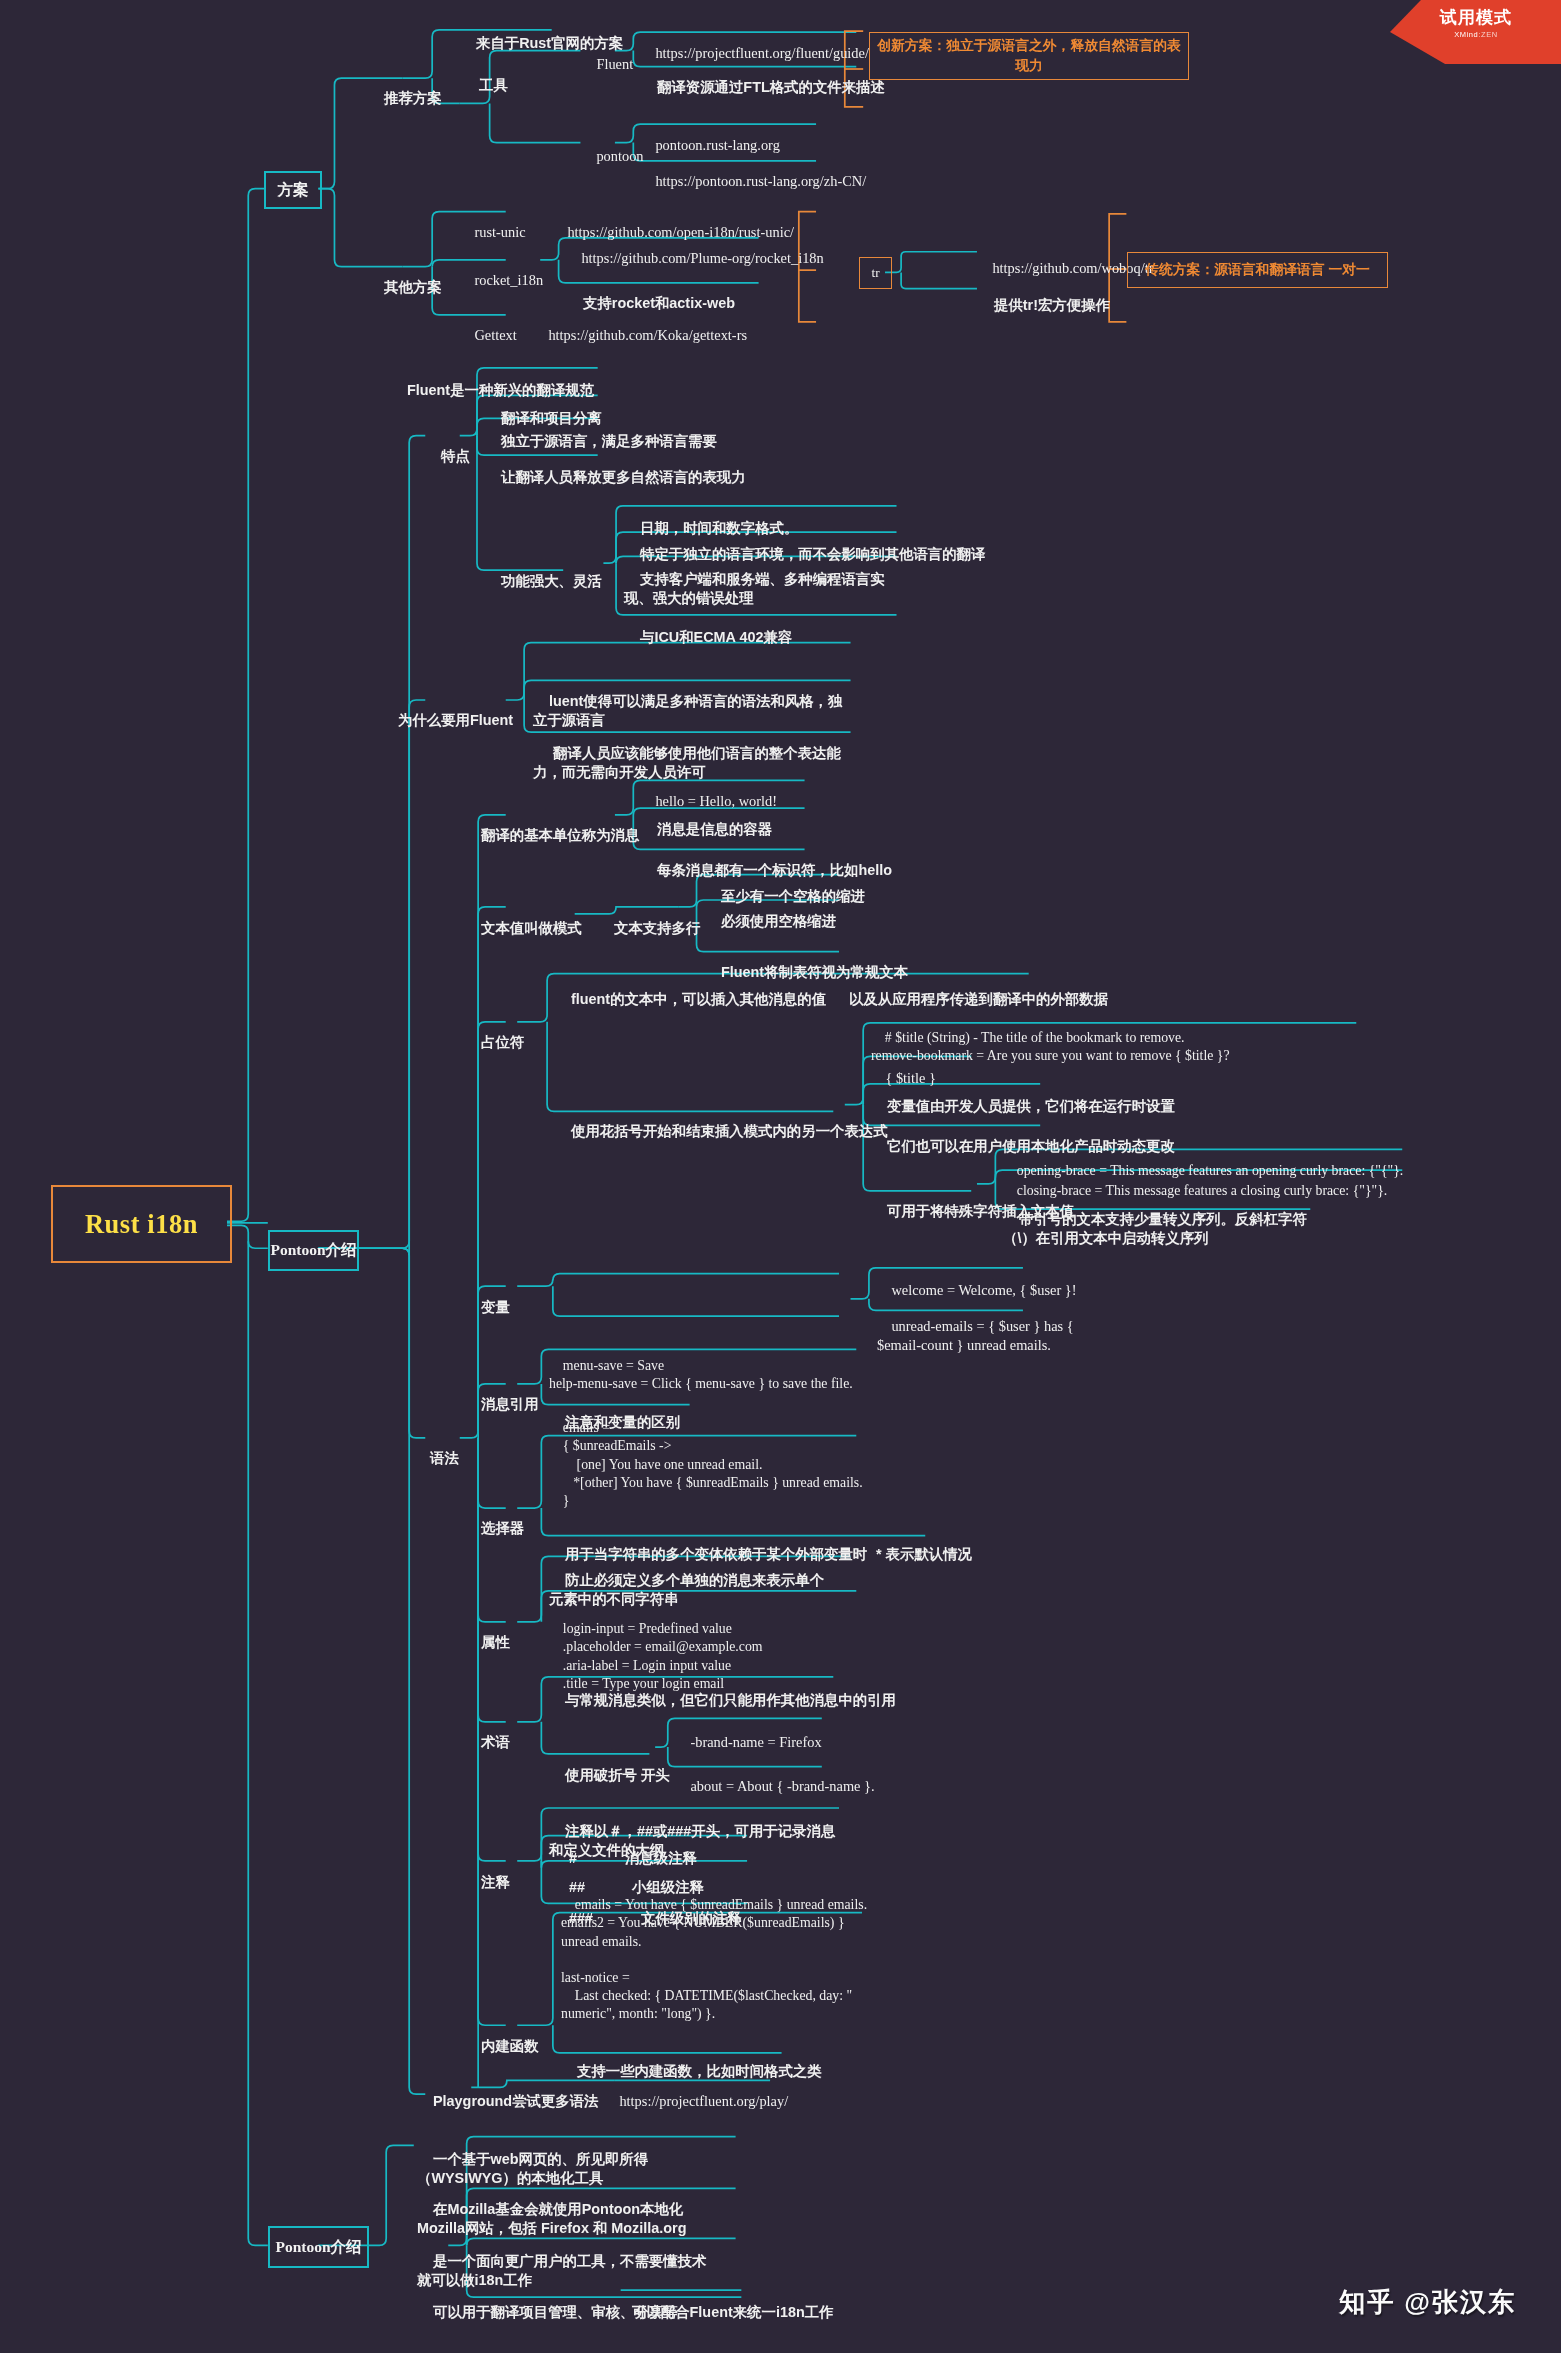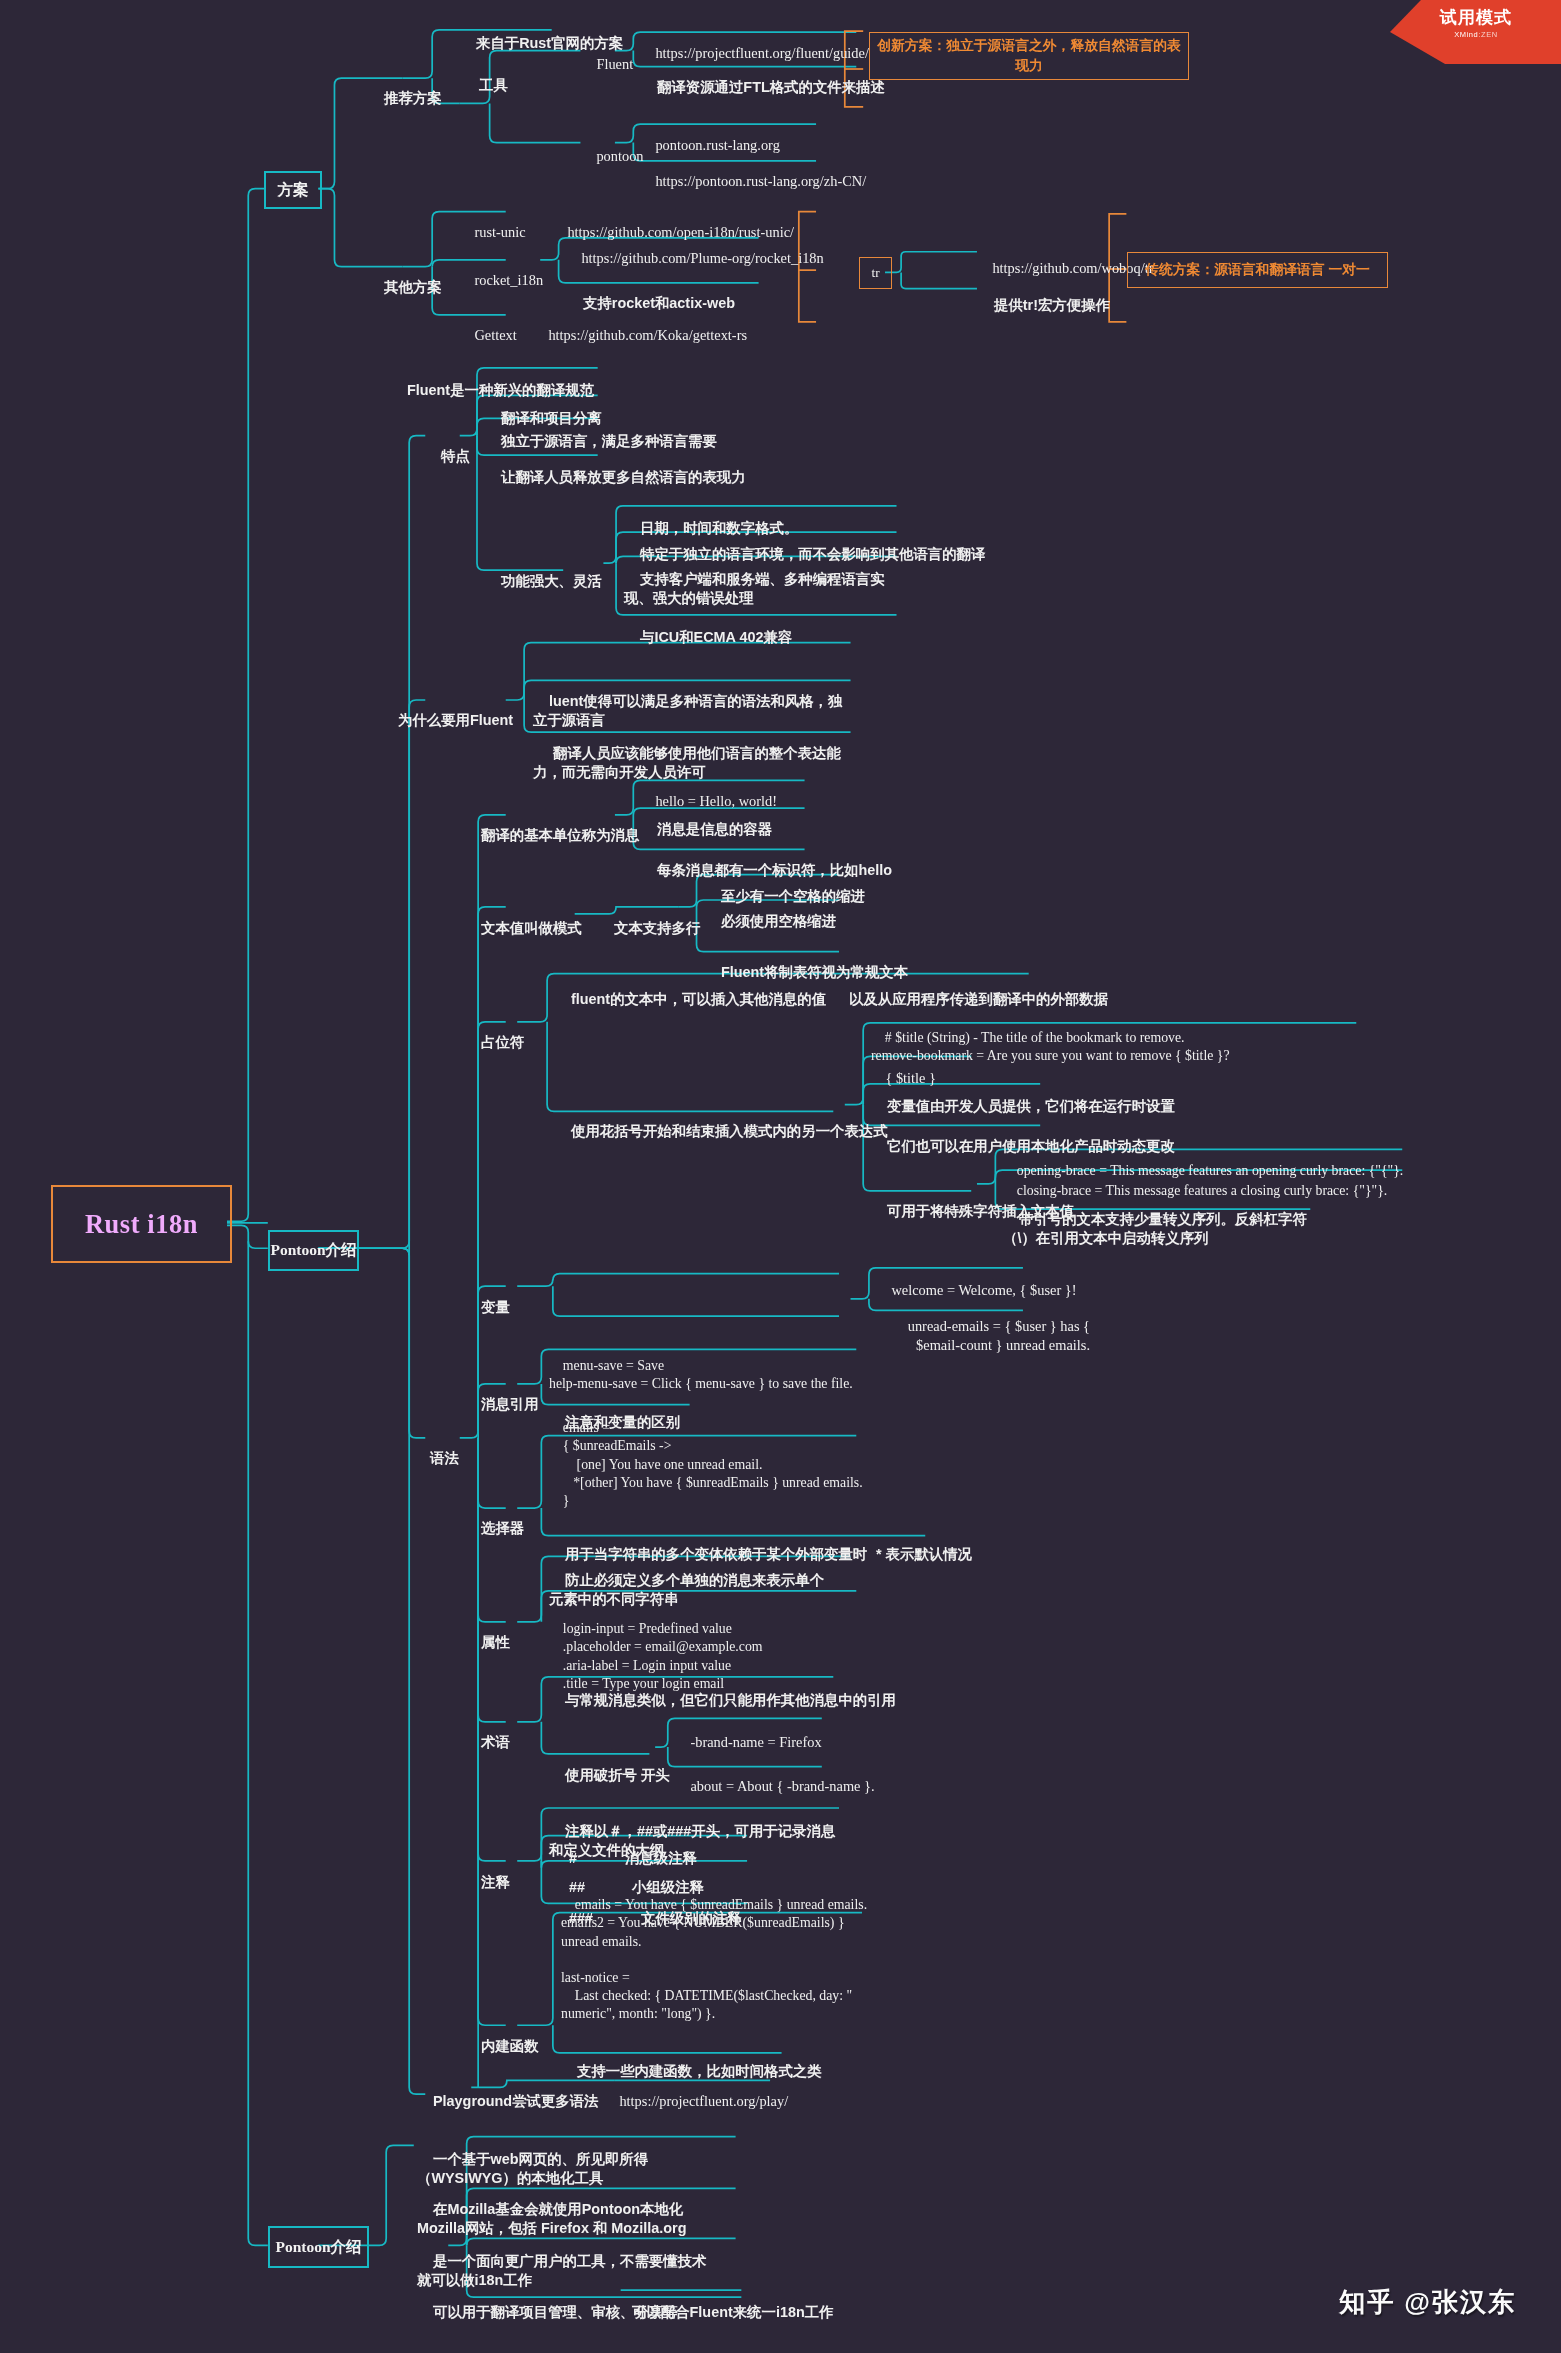--- a/index.html
+++ b/index.html
@@ -9,21 +9,21 @@
     width:1562px;height:2354px;position:relative;overflow:hidden;
   }
   .stage{position:absolute;left:0;top:0;width:1562px;height:2354px;}
   svg.wires{position:absolute;left:0;top:0;width:1562px;height:2354px;pointer-events:none;}
   .node{position:absolute;line-height:1.32;white-space:pre-wrap;}
   .t{font-size:14.4px;color:#f0f0f0;}
   .t.cn{font-family:"Liberation Sans","DejaVu Sans",sans-serif;font-weight:600;}
   .t.sm{font-size:13.8px;}
   .root{
     position:absolute;border:2.3px solid #e8883a;background:transparent;
-    color:#f0abfc;font-size:26.4px;font-weight:bold;letter-spacing:0.6px;
+    color:#fde047;font-size:26.4px;font-weight:bold;letter-spacing:0.6px;
     display:flex;align-items:center;justify-content:center;
     font-family:"Liberation Serif","DejaVu Serif",serif;
   }
   .mainbox{
     position:absolute;border:2.3px solid #17b9c4;background:transparent;
     display:flex;align-items:center;justify-content:center;
     font-size:15.5px;color:#f2f2f2;font-weight:bold;
   }
   .smallbox{
     position:absolute;border:1.7px solid #e8883a;
@@ -343,21 +343,21 @@
     <span>opening-brace = This message features an opening curly brace: {"{"}.</span></div>
   <div class="node t mono sm" style="left:1003px;top:1164px;">
     <span>closing-brace = This message features a closing curly brace: {"}"}.</span></div>
   <div class="node t cn" style="left:1003px;top:1191px;width:310px;">
     <span>带引号的文本支持少量转义序列。反斜杠字符（\）在引用文本中启动转义序列</span></div>
 
   <div class="node t cn" style="left:465px;top:1279px;">
     <span>变量</span></div>
   <div class="node t mono" style="left:877px;top:1262px;">
     <span>welcome = Welcome, { $user }!</span></div>
-  <div class="node t mono" style="left:877px;top:1298px;width:213px;text-align:right;">
+  <div class="node t mono" style="left:877px;top:1298px;width:213px;">
     <span>unread-emails = { $user } has { $email-count } unread emails.</span></div>
 
   <div class="node t cn" style="left:465px;top:1376px;">
     <span>消息引用</span></div>
   <div class="node t mono sm" style="left:549px;top:1339px;">
     <span>menu-save = Save
 help-menu-save = Click { menu-save } to save the file.</span></div>
   <div class="node t cn" style="left:549px;top:1394px;">
     <span>注意和变量的区别</span></div>
 

